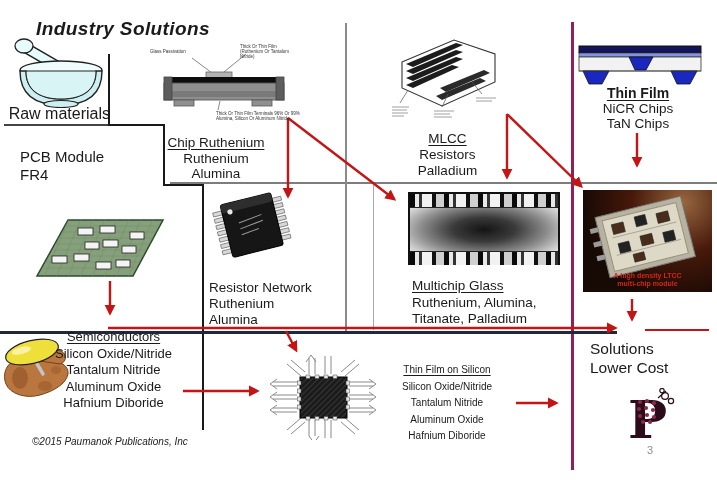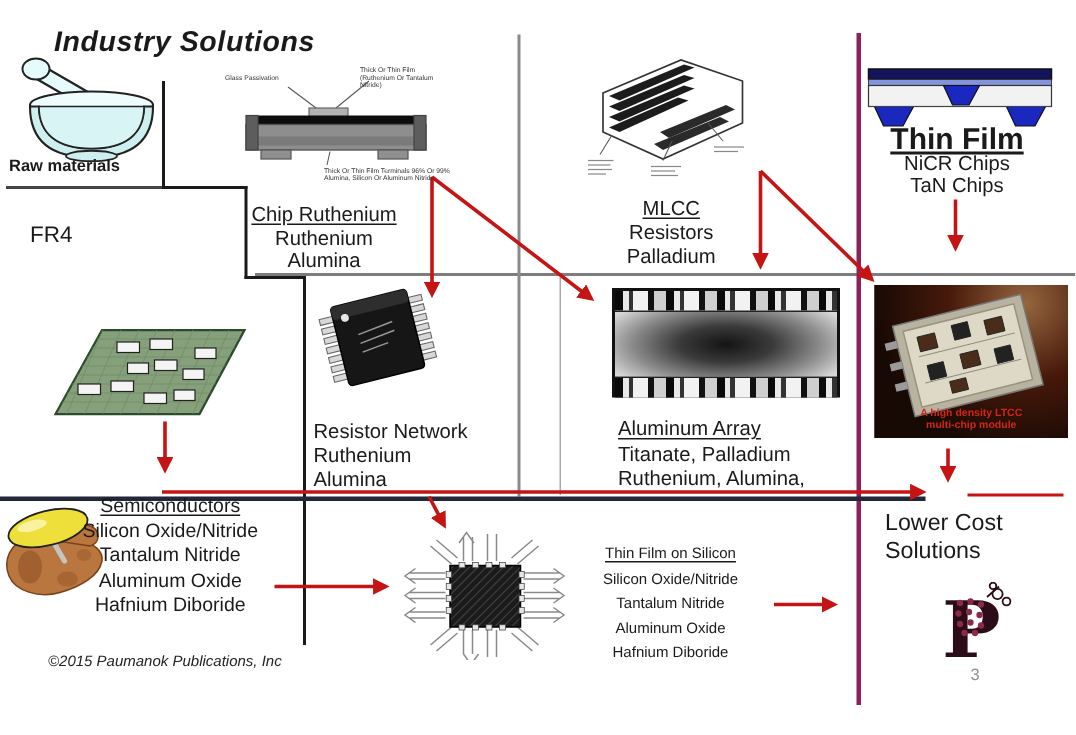--- a/index.html
+++ b/index.html
@@ -308,73 +308,74 @@
       <line x1="286" y1="331" x2="296" y2="350" marker-end="url(#arr)"></line>
       <line x1="183" y1="391" x2="257" y2="391" marker-end="url(#arr)"></line>
       <line x1="516" y1="403" x2="556" y2="403" marker-end="url(#arr)"></line>
       <line x1="632" y1="299" x2="632" y2="319" marker-end="url(#arr)"></line>
       <line x1="108" y1="328" x2="615" y2="328" marker-end="url(#arr)"></line>
     </g>
   </svg>
 
   <div class="txt slide-title" style="left:36px;top:18px;">Industry Solutions</div>
 
-  <div class="txt" style="left:6px;top:105px;width:104px;text-align:left;font-size:11px;font-weight:bold;">Raw materials</div>
+  <div class="txt" style="left:6px;top:105px;width:104px;text-align:right;font-size:16px;font-weight:normal;">Raw materials</div>
 
   <div class="txt" style="left:20px;top:148px;font-size:15px;line-height:17.5px;">
+    <div>PCB Module</div>
     <div>FR4</div>
   </div>
 
   <div class="txt node center" style="left:158px;top:135px;width:116px;line-height:15.5px;">
     <div class="t">Chip Ruthenium</div>
     <div>Ruthenium</div>
     <div>Alumina</div>
   </div>
 
   <div class="txt node center" style="left:400px;top:131px;width:95px;line-height:16px;">
     <div class="t">MLCC</div>
     <div>Resistors</div>
     <div>Palladium</div>
   </div>
 
   <div class="txt node center" style="left:582px;top:86px;width:112px;line-height:15px;">
-    <div class="t" style="font-weight:bold;font-size:20px;text-decoration:underline;">Thin Film</div>
+    <div class="t" style="font-weight:bold;font-size:14px;text-decoration:underline;">Thin Film</div>
     <div>NiCR Chips</div>
     <div>TaN Chips</div>
   </div>
 
   <div class="txt node" style="left:209px;top:280px;width:135px;line-height:16px;">
     <div>Resistor Network</div>
     <div>Ruthenium</div>
     <div>Alumina</div>
   </div>
 
   <div class="txt node" style="left:412px;top:278px;width:155px;line-height:16.5px;">
-    <div class="t">Aluminum Array</div>
+    <div class="t">Multichip Glass</div>
+    <div>Ruthenium, Alumina,</div>
     <div>Titanate, Palladium</div>
-    <div>Ruthenium, Alumina,</div>
   </div>
 
   <div class="txt node center" style="left:36px;top:329px;width:155px;font-size:13px;line-height:16.5px;">
     <div class="t">Semiconductors</div>
     <div>Silicon Oxide/Nitride</div>
     <div>Tantalum Nitride</div>
     <div>Aluminum Oxide</div>
     <div>Hafnium Diboride</div>
   </div>
 
   <div class="txt node center" style="left:377px;top:362px;width:140px;font-size:10px;line-height:16.5px;">
     <div class="t">Thin Film on Silicon</div>
     <div>Silicon Oxide/Nitride</div>
     <div>Tantalum Nitride</div>
     <div>Aluminum Oxide</div>
     <div>Hafnium Diboride</div>
   </div>
 
   <div class="txt" style="left:590px;top:339px;font-size:15.5px;line-height:19px;">
+    <div>Solutions</div>
     <div>Lower Cost</div>
-    <div>Solutions</div>
   </div>
 
   <div class="txt copyright" style="left:32px;top:436px;">©2015 Paumanok Publications, Inc</div>
   <div class="txt pagenum" style="left:647px;top:444px;">3</div>
 
 </div>
 
 </body></html>

